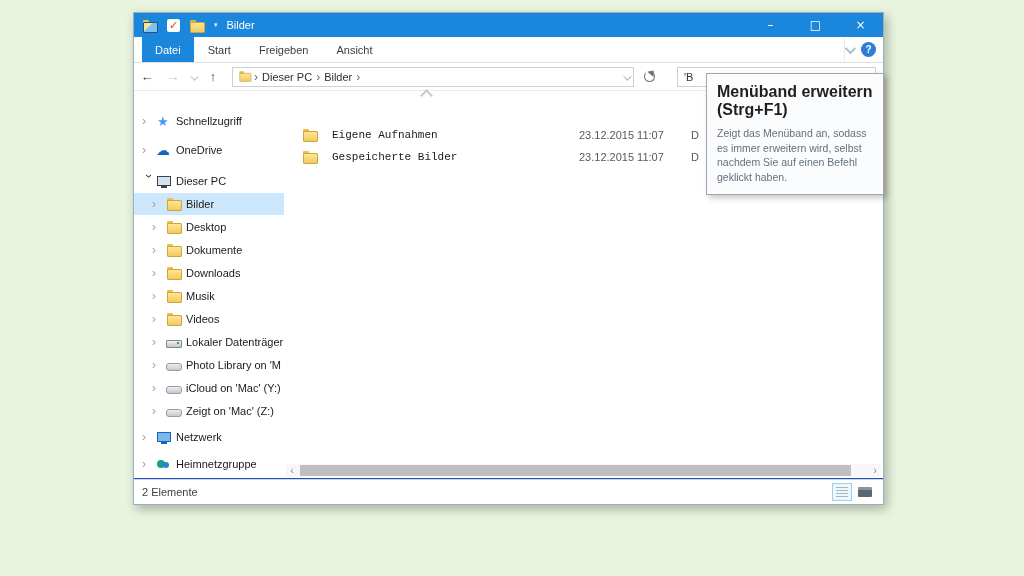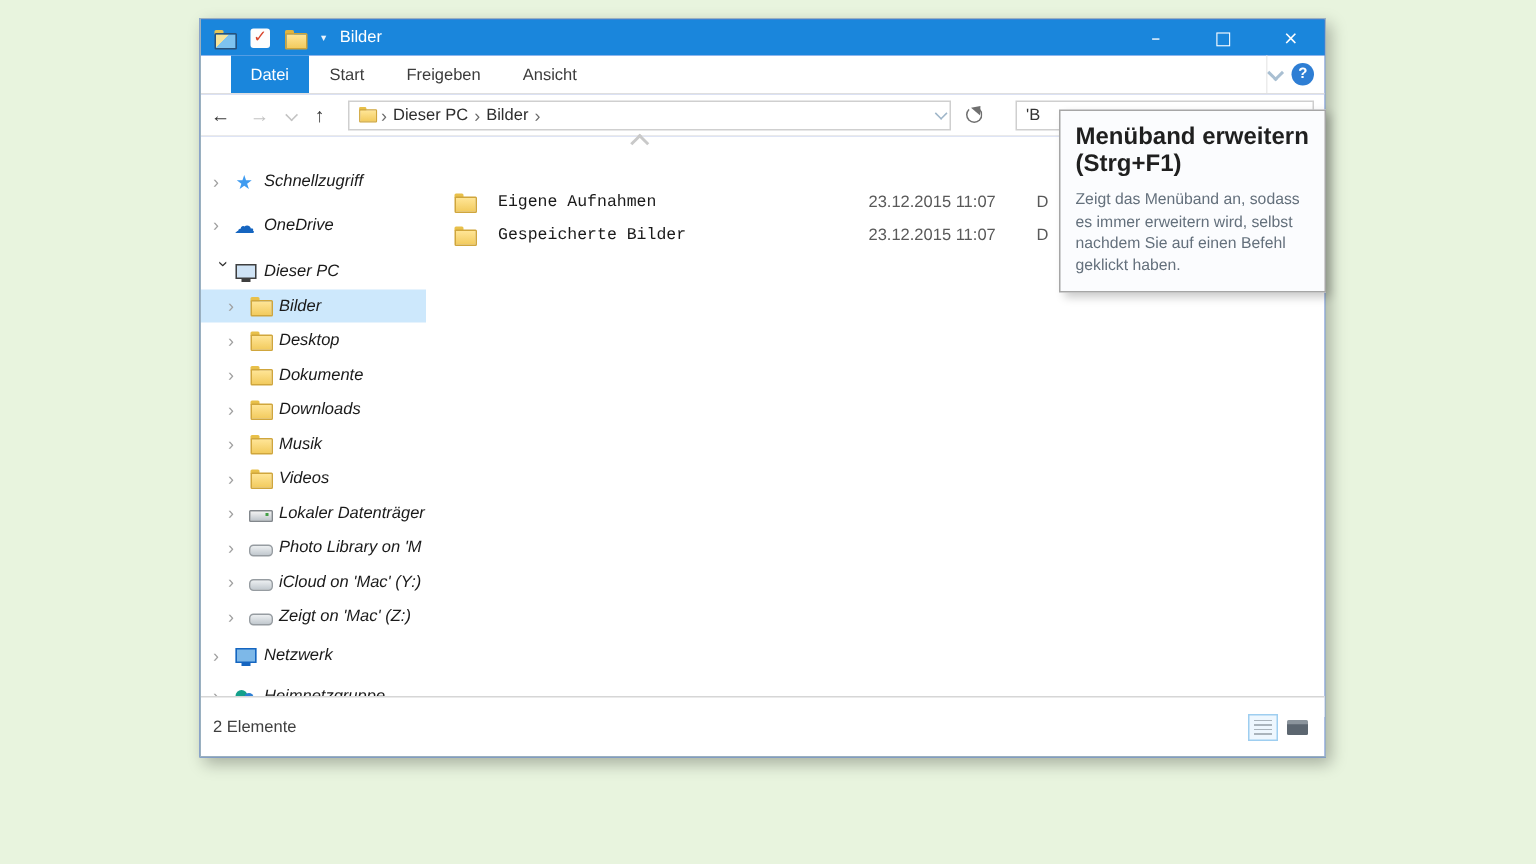--- a/index.html
+++ b/index.html
@@ -26,21 +26,21 @@
   .q-caret { color:#e8f2fb; font-size:7px; }
   .win-title { color:#fff; margin-left:9px; font-size:11px; }
   .win-controls { margin-left:auto; display:flex; height:24px; }
   .win-btn { width:45px; height:24px; color:#fff; display:flex; align-items:center; justify-content:center;
     font-size:12px; font-family:"DejaVu Sans",sans-serif; cursor:default; }
 
   
   .tabrow { position:absolute; left:0; top:24px; right:0; height:26px; background:#fff;
     border-bottom:1px solid #dfdfdf; display:flex; align-items:stretch; }
   .tab { display:flex; align-items:center; padding:0 14px; color:#3c3c3c; }
-  .tab.active { background:#1a86dc; color:#fff; margin-left:20px; padding:0 13px; }
+  .tab.active { background:#1a86dc; color:#fff; margin-left:8px; padding:0 13px; }
   .tabrow-right { margin-left:auto; display:flex; align-items:center; gap:8px; padding-right:7px;
     border-left:1px solid #ececec; }
   .chev-down { width:8px; height:8px; border-right:2px solid #a9bfd2; border-bottom:2px solid #a9bfd2;
     transform:rotate(45deg) translateY(-2px); }
   .help-circle { width:15px; height:15px; border-radius:50%; background:#2e7ed4; color:#fff;
     display:flex; align-items:center; justify-content:center; font-size:10px; font-weight:bold; }
 
   
   .addressrow { position:absolute; left:0; top:50px; right:0; height:28px; background:#fff;
     border-bottom:1px solid #eaeaea; display:flex; align-items:center; }
@@ -68,21 +68,21 @@
   .content { position:absolute; left:0; top:78px; right:0; bottom:26px; background:#fff; }
 
   .sidebar { position:absolute; left:0; top:0; width:150px; bottom:0; padding-top:18px; overflow:hidden; }
   .tree-item { display:flex; align-items:center; height:22px; margin-top:1px; padding-left:8px; cursor:default; }
   .tree-item.lvl1 { padding-left:18px; }
   .tree-item.sel { background:#cde8fc; }
   .tree-item.gap7 { margin-top:7px; } .tree-item.gap9 { margin-top:9px; }
   .tree-item.gap4 { margin-top:4px; } .tree-item.gap5 { margin-top:5px; }
   .tchev { width:14px; color:#a0a0a0; font-size:12px; line-height:10px; flex:0 0 14px; }
   .tchev.exp { transform:rotate(90deg); color:#2f2f2f; width:12px; }
-  .tlabel { margin-left:4px; color:#1a1a1a; white-space:nowrap;font-style:italic; }
+  .tlabel { margin-left:4px; color:#1a1a1a; white-space:nowrap; }
 
   .ic { position:relative; width:16px; height:13px; flex:0 0 16px; display:inline-block; }
   .ic-folder::before { content:""; position:absolute; left:1px; top:0; width:6px; height:3px; background:#e8c04a; border-radius:1px 1px 0 0; }
   .ic-folder::after { content:""; position:absolute; left:1px; top:2px; width:13px; height:9px;
     background:linear-gradient(#ffe596,#f2cb5e); border:1px solid #d0a63c; border-radius:1px; }
   .ic-star::before { content:"★"; position:absolute; left:1px; top:0; color:#3f9bf0; font-size:13px; line-height:13px; }
   .ic-cloud::before { content:"☁"; position:absolute; left:0; top:-1px; color:#1565c0; font-size:14px; line-height:14px; }
   .ic-pc::before { content:""; position:absolute; left:1px; top:1px; width:12px; height:8px; background:#cfe3f5; border:1px solid #3f3f3f; }
   .ic-pc::after { content:""; position:absolute; left:5px; bottom:0; width:6px; height:2px; background:#3f3f3f; }
   .ic-drive::before { content:""; position:absolute; left:0; top:4px; width:14px; height:6px;
@@ -109,21 +109,21 @@
   .f-typ { position:absolute; left:403px; top:4px; color:#595959; }
 
   
   .hscroll { position:absolute; left:2px; right:2px; bottom:1px; height:13px; background:#f7f7f7;
     display:flex; align-items:center; }
   .hs-arrow { width:12px; text-align:center; color:#8a8a8a; font-size:11px; line-height:13px; }
   .hs-track { flex:1; height:13px; position:relative; }
   .hs-thumb { position:absolute; left:2px; right:18px; top:1px; height:11px; background:#bfbfbf; }
 
   
-  .statusbar { position:absolute; left:0; right:0; bottom:0; height:40px; background:#fff;
+  .statusbar { position:absolute; left:0; right:0; bottom:0; height:25px; background:#fff;
     border-top:1px solid #d6d6d6; display:flex; align-items:center; padding:0 8px; color:#3f3f3f; }
   .sb-views { margin-left:auto; display:flex; gap:3px; }
   .view-btn { width:20px; height:18px; display:flex; align-items:center; justify-content:center; }
   .view-btn.selected { border:1px solid #9ecef0; background:#eef7fe; }
   .vd-lines { width:12px; height:10px; background:
     repeating-linear-gradient(#aab4bc 0 1px, transparent 1px 3px); }
   .vt-box { width:14px; height:10px; background:#5c6670; border-radius:1px; border-top:3px solid #8b949c; }
 
   
   .tooltip { position:absolute; left:572px; top:60px; width:178px; min-height:96px; background:#fbfcfe;

